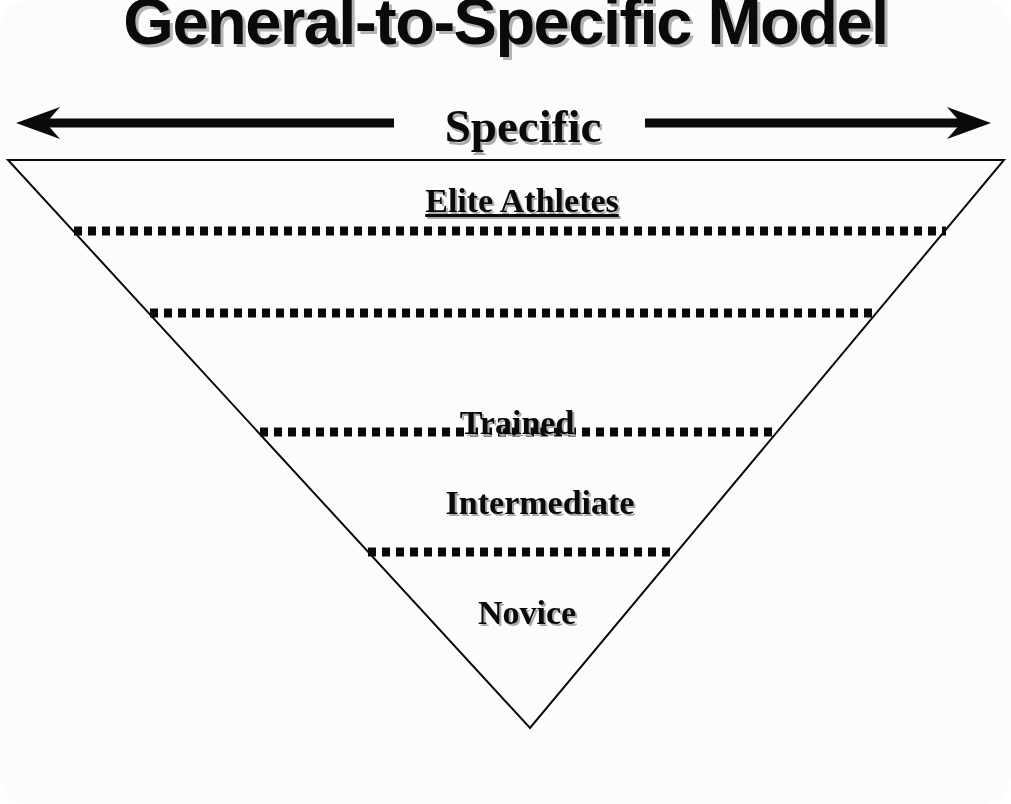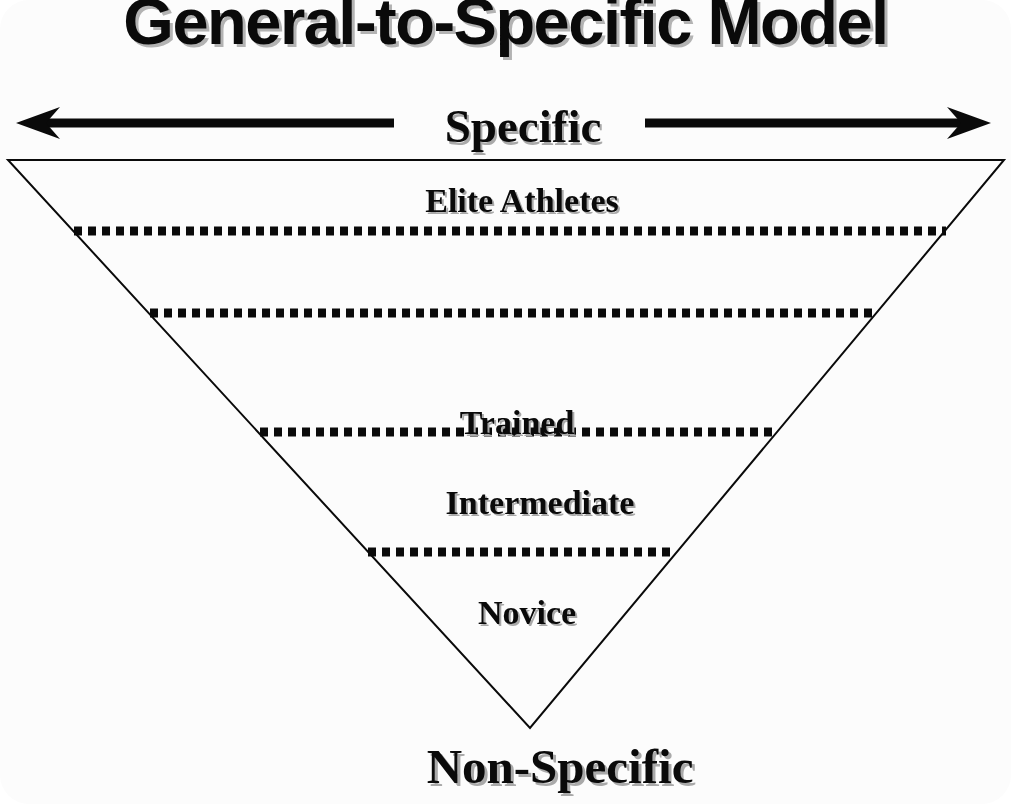--- a/index.html
+++ b/index.html
@@ -85,20 +85,19 @@
   </svg>
 
   <svg class="funnel-svg" width="1011" height="804" viewBox="0 0 1011 804">
     <polygon class="funnel-outline" points="8,160 1004,160 530,728"></polygon>
     <line class="divider" x1="74" y1="231" x2="946" y2="231"></line>
     <line class="divider" x1="150" y1="313" x2="878" y2="313"></line>
     <line class="divider" x1="260" y1="432" x2="778" y2="432"></line>
     <line class="divider" x1="368" y1="552" x2="673" y2="552"></line>
   </svg>
 
-  <div class="level-label" style="left:522px;top:201px;">Elite Athletes</div>
+  <div class="level-label" style="left:522px;top:201px;text-decoration:underline;">Elite Athletes</div>
   <div class="level-label" style="left:517px;top:405px;margin-top:18px;">Trained</div>
   <div class="level-label" style="left:540px;top:503px;">Intermediate</div>
   <div class="level-label" style="left:527px;top:613px;text-align:right;">Novice</div>
 
-  <div class="bottom-label">Non-Specific</div>
 
 </div>
 
 </body></html>

